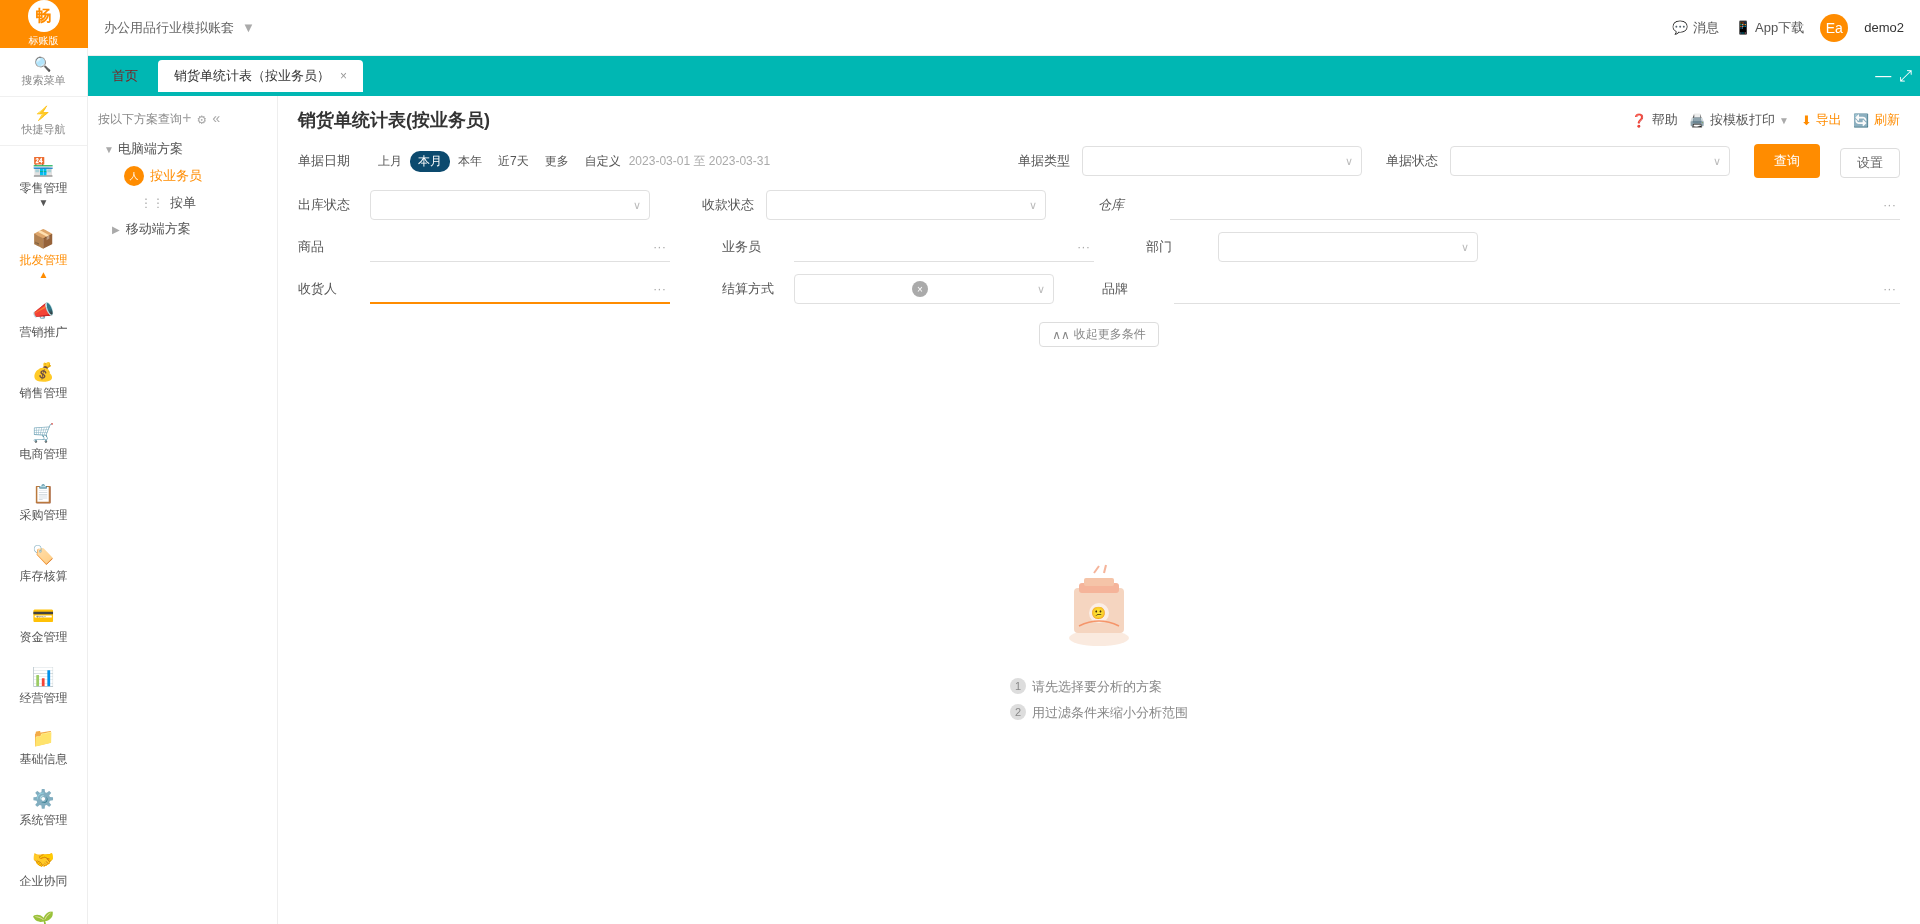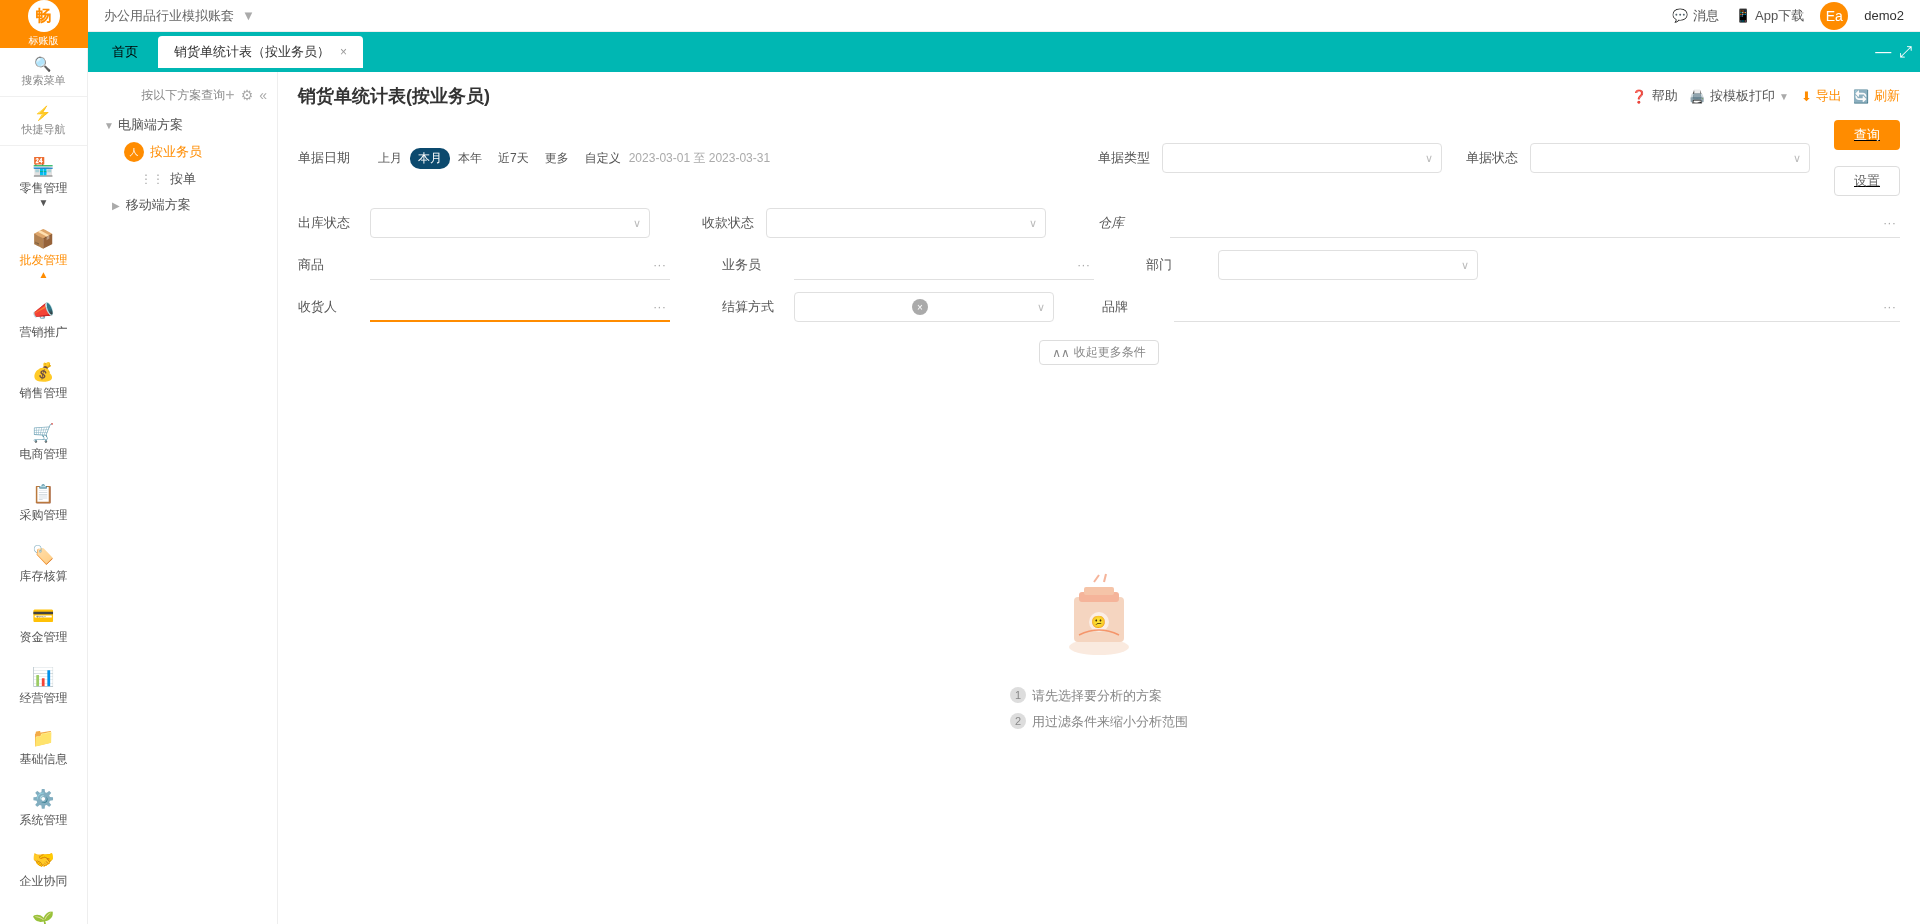--- a/index.html
+++ b/index.html
@@ -16,42 +16,42 @@
     .sidebar-nav { padding: 8px 0; border-bottom: 1px solid #f0f0f0; width: 100%; text-align: center; cursor: pointer; }
     .sidebar-nav span { color: #666; font-size: 12px; }
     .sidebar-item { width: 88px; padding: 10px 0; display: flex; flex-direction: column; align-items: center; cursor: pointer; color: #555; font-size: 12px; }
     .sidebar-item.active { color: #ff8c00; }
     .sidebar-item .s-icon { font-size: 18px; margin-bottom: 2px; }
 
     
     .main { flex: 1; display: flex; flex-direction: column; overflow: hidden; }
 
     
-    .topbar { height: 32px; background: #fff; display: flex; align-items: center; justify-content: space-between; padding: 0 16px; border-bottom: 1px solid #eee; }
+    .topbar { height: 56px; background: #fff; display: flex; align-items: center; justify-content: space-between; padding: 0 16px; border-bottom: 1px solid #eee; }
     .topbar-left { display: flex; align-items: center; gap: 8px; color: #666; font-size: 13px; }
     .topbar-right { display: flex; align-items: center; gap: 16px; }
     .topbar-right .btn-msg, .topbar-right .btn-app { display: flex; align-items: center; gap: 4px; color: #555; font-size: 13px; cursor: pointer; }
     .topbar-right .user-avatar { width: 28px; height: 28px; border-radius: 50%; background: #ff8c00; display: flex; align-items: center; justify-content: center; color: #fff; font-size: 12px; cursor: pointer; }
     .topbar-right .username { color: #333; font-size: 13px; cursor: pointer; }
 
     
     .tabbar { height: 40px; background: #00b7b3; display: flex; align-items: center; padding: 0 8px; gap: 4px; }
-    .tab-item { height: 32px; padding: 0 16px; display: flex; align-items: center; gap: 6px; cursor: pointer; border-radius: 4px 4px 0 0; font-size: 13px; color: #000000; background: transparent; }
+    .tab-item { height: 32px; padding: 0 16px; display: flex; align-items: center; gap: 6px; cursor: pointer; border-radius: 4px 4px 0 0; font-size: 13px; color: #7f1d1d; background: transparent; }
     .tab-item.home { background: transparent; }
     .tab-item.active { background: #fff; color: #333; }
     .tab-item .close-btn { cursor: pointer; color: #999; font-size: 12px; margin-left: 4px; }
     .tabbar-actions { margin-left: auto; display: flex; gap: 8px; }
     .tabbar-actions .icon-btn { color: #fff; cursor: pointer; font-size: 16px; }
 
     
     .content { flex: 1; display: flex; overflow: hidden; background: #f5f5f5; }
 
     
     .left-panel { width: 190px; background: #fff; border-right: 1px solid #eee; padding: 10px 0; flex-shrink: 0; }
-    .left-panel-header { display: flex; align-items: center; justify-content: flex-end; padding: 4px 10px 8px; font-size: 12px; color: #555; }
+    .left-panel-header { display: flex; align-items: center; justify-content: flex-start; padding: 4px 10px 8px; font-size: 12px; color: #555; font-family: Liberation Mono, monospace; }
     .left-panel-header .panel-title { font-size: 12px; color: #888; }
     .left-panel-header .header-actions { display: flex; gap: 6px; align-items: center; }
     .left-panel-header .header-actions span { cursor: pointer; color: #aaa; font-size: 14px; }
     .tree-section { padding: 0 8px; }
     .tree-parent { display: flex; align-items: center; gap: 4px; padding: 4px 8px; cursor: pointer; color: #555; font-size: 13px; }
     .tree-child { padding: 4px 8px 4px 28px; display: flex; align-items: center; gap: 6px; cursor: pointer; font-size: 13px; color: #555; }
     .tree-child.active { color: #ff8c00; }
     .tree-child .active-dot { width: 20px; height: 20px; background: #ff8c00; border-radius: 50%; display: flex; align-items: center; justify-content: center; color: #fff; font-size: 10px; flex-shrink: 0; }
     .tree-sub-child { padding: 4px 8px 4px 44px; display: flex; align-items: center; gap: 6px; cursor: pointer; font-size: 13px; color: #555; }
     .tree-mobile { padding: 4px 8px 4px 16px; display: flex; align-items: center; gap: 6px; cursor: pointer; font-size: 13px; color: #555; }
@@ -274,21 +274,21 @@
             <span class="filter-label" style="min-width:50px;">单据类型</span>
             <div class="filter-select" style="min-width:280px; flex:none;">
               <span></span>
               <span class="arrow">∨</span>
             </div>
             <span class="filter-label" style="min-width:50px; margin-left:12px;">单据状态</span>
             <div class="filter-select" style="min-width:280px; flex:none;">
               <span></span>
               <span class="arrow">∨</span>
             </div>
-            <div style="margin-left: 12px; display:flex; flex-direction:column; gap:12px;text-decoration:underline;">
+            <div style="margin-left: 12px; display:flex; gap:20px;">
               <button class="query-btn">查询</button>
               <button class="set-btn">设置</button>
             </div>
           </div>
 
           <div class="filter-row">
             <span class="filter-label">出库状态</span>
             <div class="filter-select" style="min-width:280px; flex:none;">
               <span></span>
               <span class="arrow">∨</span>

